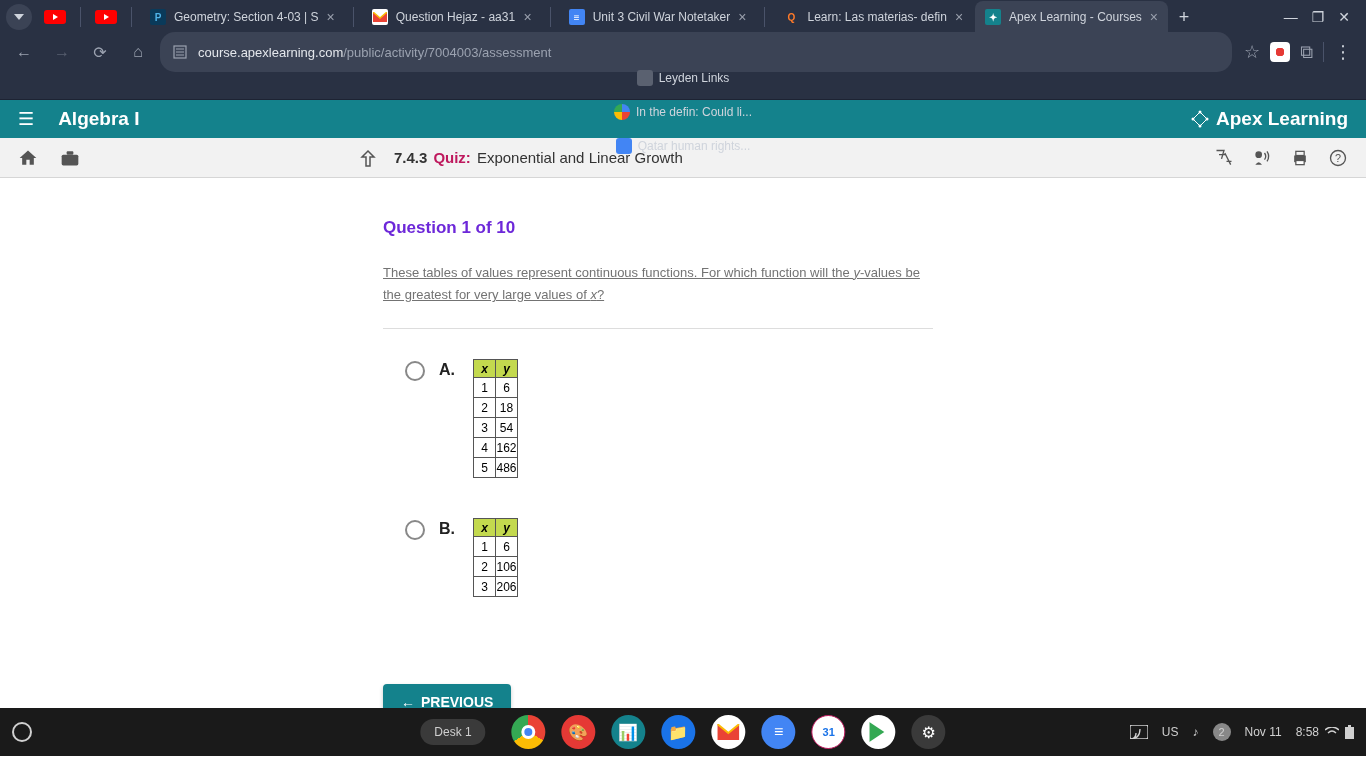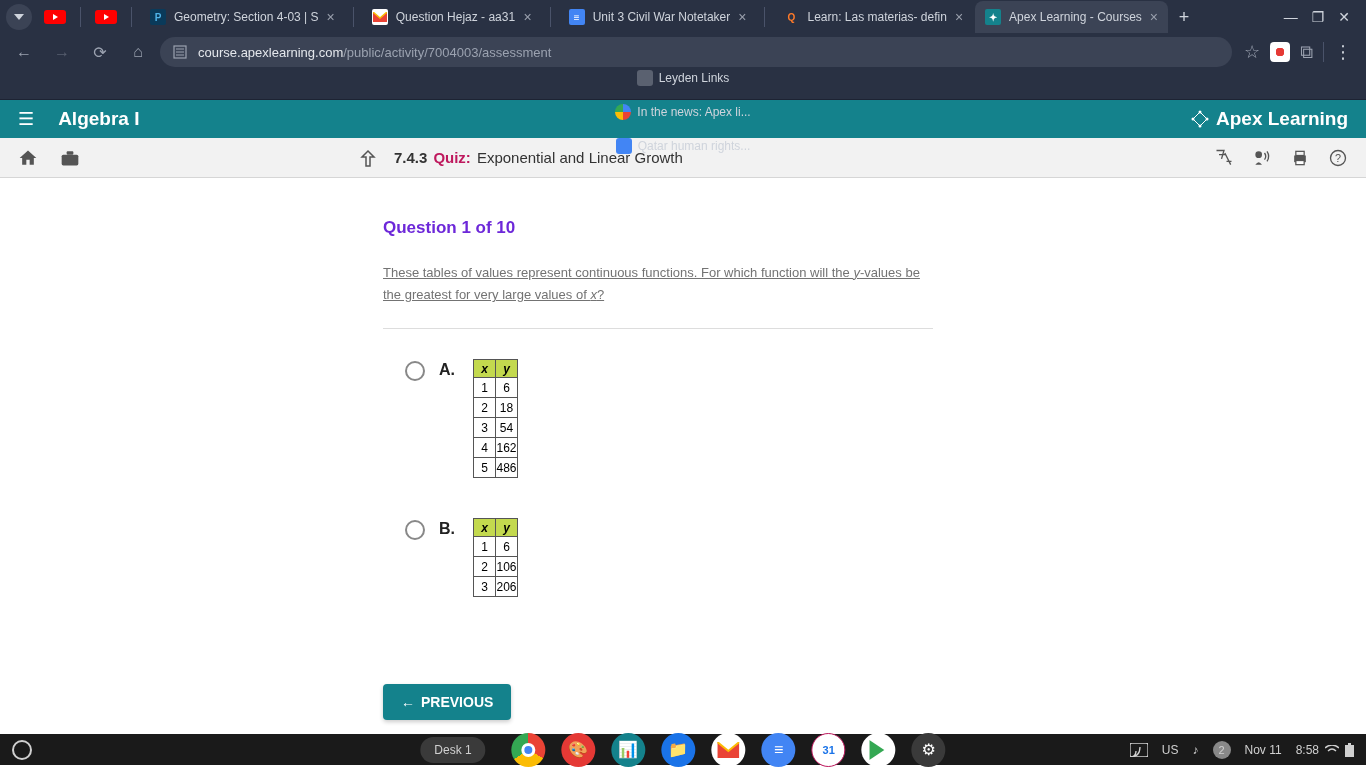--- a/index.html
+++ b/index.html
@@ -15,21 +15,21 @@
 .tab { display: flex; align-items: center; height: 32px; padding: 0 10px; font-size: 12px; border-radius: 8px 8px 0 0; max-width: 210px; min-width: 180px; gap: 8px; }
 .tab.active { background: #3b4355; }
 .tab .favicon { width: 16px; height: 16px; border-radius: 2px; flex-shrink: 0; display: flex; align-items: center; justify-content: center; font-size: 10px; font-weight: bold; }
 .tab .tab-title { white-space: nowrap; overflow: hidden; text-overflow: ellipsis; flex: 1; }
 .tab .tab-close { font-size: 14px; color: #9aa0ad; flex-shrink: 0; }
 .new-tab { width: 28px; height: 28px; display: flex; align-items: center; justify-content: center; font-size: 18px; color: #cfd4dc; }
 .win-ctrl { margin-left: auto; display: flex; gap: 14px; padding: 0 10px; font-size: 14px; }
 
 .addr-row { display: flex; align-items: center; height: 36px; padding: 0 8px; gap: 6px; background: #293143; }
 .nav-icon { width: 32px; height: 32px; display: flex; align-items: center; justify-content: center; color: #9ba2b0; font-size: 16px; }
-.addr-bar { flex: 1; height: 30px; background: #3b4355; border-radius: 15px; display: flex; align-items: center; padding: 0 12px; gap: 10px; font-size: 13px; }
+.addr-bar { flex: 1; height: 40px; background: #3b4355; border-radius: 15px; display: flex; align-items: center; padding: 0 12px; gap: 10px; font-size: 13px; }
 .addr-bar .site-icon { width: 16px; height: 16px; display: flex; align-items: center; justify-content: center; }
 .addr-bar .url-host { color: #e4e7ec; }
 .addr-bar .url-path { color: #9ba2b0; }
 .addr-tail { display: flex; align-items: center; gap: 10px; padding: 0 6px; }
 .ext-icon { width: 20px; height: 20px; border-radius: 4px; background: #fff; }
 
 .bm-row { display: flex; align-items: center; height: 30px; padding: 0 12px; gap: 18px; font-size: 12px; background: #293143; border-bottom: 1px solid #1d2333; flex-direction: column;}
 .bm-item { display: flex; align-items: center; gap: 6px; color: #cfd4dc; }
 .bm-item .bfav { width: 16px; height: 16px; border-radius: 3px; }
 
@@ -61,21 +61,21 @@
 .option { display: flex; align-items: flex-start; gap: 14px; margin-left: 22px; margin-bottom: 40px; }
 .radio { width: 20px; height: 20px; border: 2px solid #888; border-radius: 50%; margin-top: 2px; flex-shrink: 0; }
 .opt-label { font-size: 16px; font-weight: bold; color: #222; margin-top: 2px; width: 20px; }
 .xy-table { border-collapse: collapse; font-size: 12px; }
 .xy-table th { background: #c3d94e; border: 1px solid #555; width: 22px; height: 18px; font-style: italic; font-weight: bold; text-align: center; }
 .xy-table td { border: 1px solid #555; width: 22px; height: 20px; text-align: center; background: #fff; }
 
 .prev-btn { position: absolute; left: 383px; bottom: 16px; background: #14828c; color: #fff; border: none; border-radius: 4px; padding: 10px 18px; font-size: 14px; font-weight: bold; box-shadow: 0 2px 4px rgba(0,0,0,.2); display: flex; align-items: center; gap: 6px; }
 
 
-.shelf { position: absolute; bottom: 3px; left: 0; right: 0; height: 31px; background: #1a1a1a; display: flex; align-items: center; padding: 12px 12px; gap: 8px; }
+.shelf { position: absolute; bottom: 12px; left: 0; right: 0; height: 48px; background: #1a1a1a; display: flex; align-items: center; padding: 12px 12px; gap: 8px; }
 .shelf .launcher { width: 20px; height: 20px; border: 2px solid #d0d0d0; border-radius: 50%; }
 .shelf .center { position: absolute; left: 50%; transform: translateX(-50%); display: flex; align-items: center; gap: 16px; }
 .shelf .desk { background: #3a3a3a; color: #d0d0d0; font-size: 12px; padding: 6px 14px; border-radius: 16px; margin-right: 10px; }
 .shelf .app-icon { width: 34px; height: 34px; border-radius: 50%; display: flex; align-items: center; justify-content: center; font-size: 16px; color: #fff; }
 .shelf .tray { margin-left: auto; display: flex; align-items: center; gap: 14px; color: #d0d0d0; font-size: 12px; }
 .tray .pill { display: flex; align-items: center; gap: 6px; }
 .tray .count-badge { width: 18px; height: 18px; background: #888; border-radius: 50%; display: flex; align-items: center; justify-content: center; font-size: 11px; }
 
 svg { display: block; }
 </style>
@@ -160,21 +160,21 @@
     </div>
   </div>
 
   <div class="bm-row">
     <div class="bm-item">
       <span class="bfav" style="background:#5a6170"></span>
       <span>Leyden Links</span>
     </div>
     <div class="bm-item">
       <span class="bfav" style="background:conic-gradient(#4285f4 0 25%,#ea4335 0 50%,#fbbc04 0 75%,#34a853 0);border-radius:50%"></span>
-      <span>In the news: Apex li...</span>
+      <span>In the defin: Could li...</span>
     </div>
     <div class="bm-item">
       <span class="bfav" style="background:#4285f4"></span>
       <span>Qatar human rights...</span>
     </div>
   </div>
 </div>
 
 <div class="app-header">
   <span class="hamb">☰</span>

